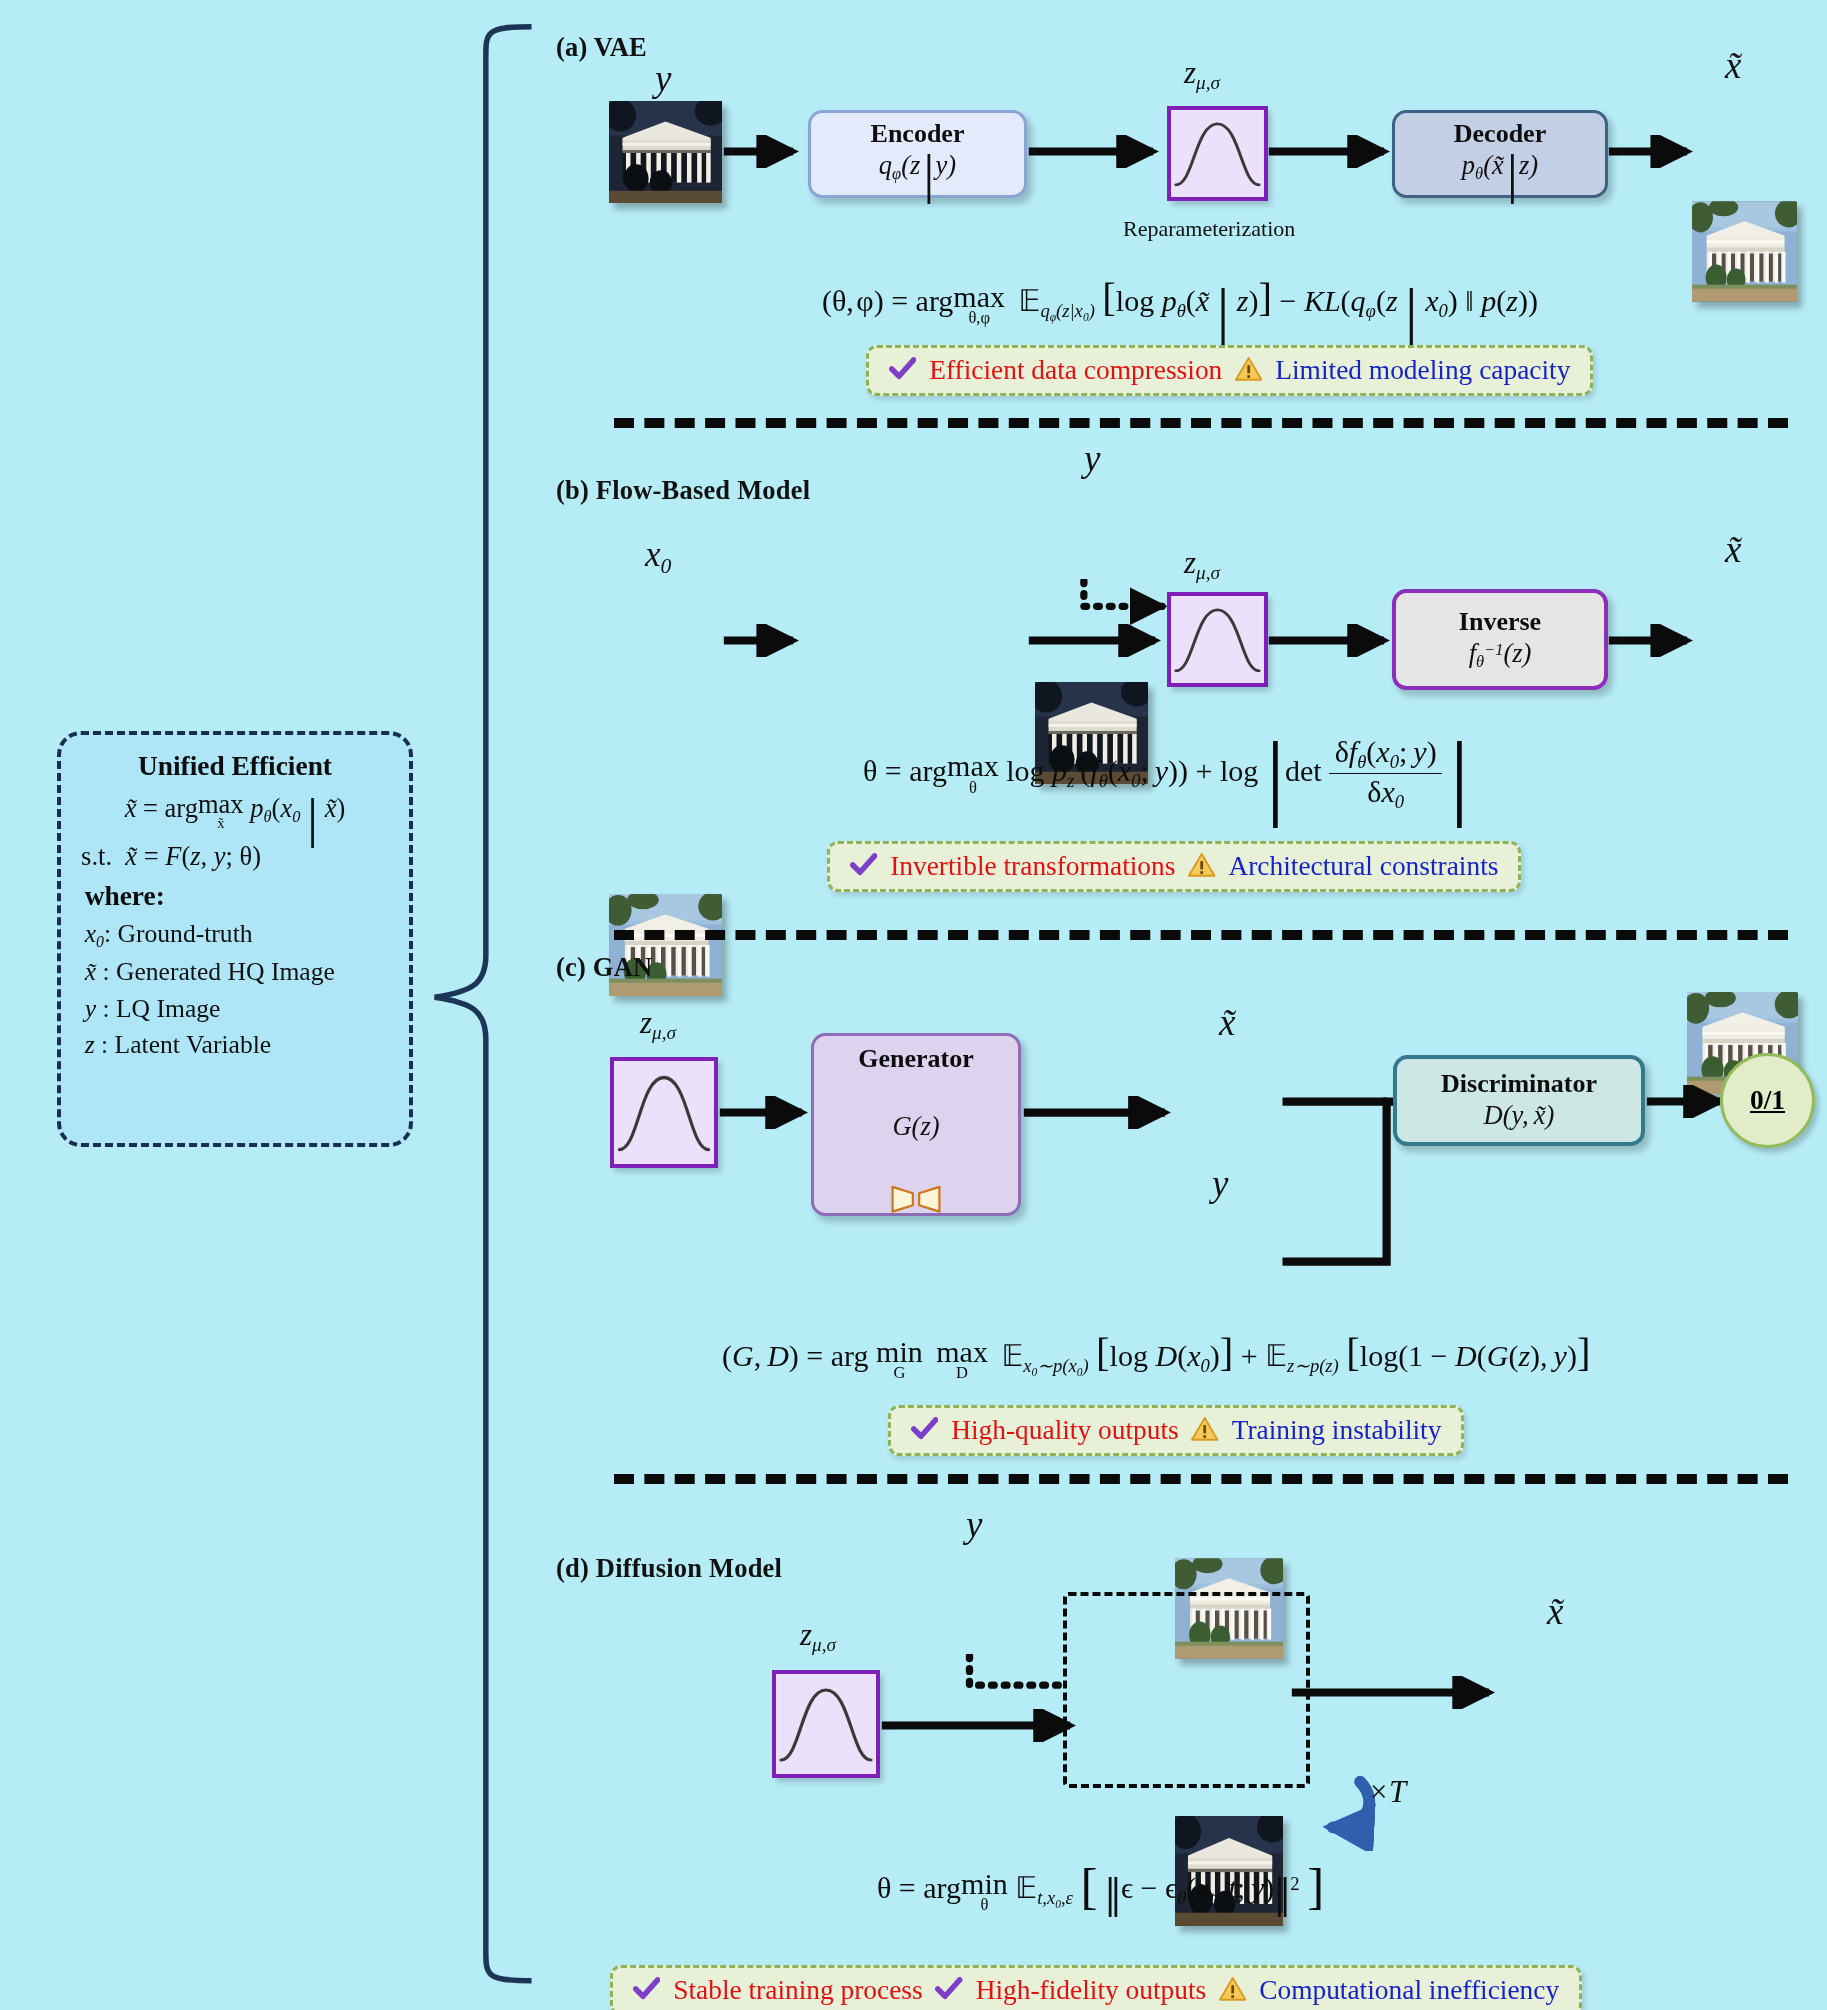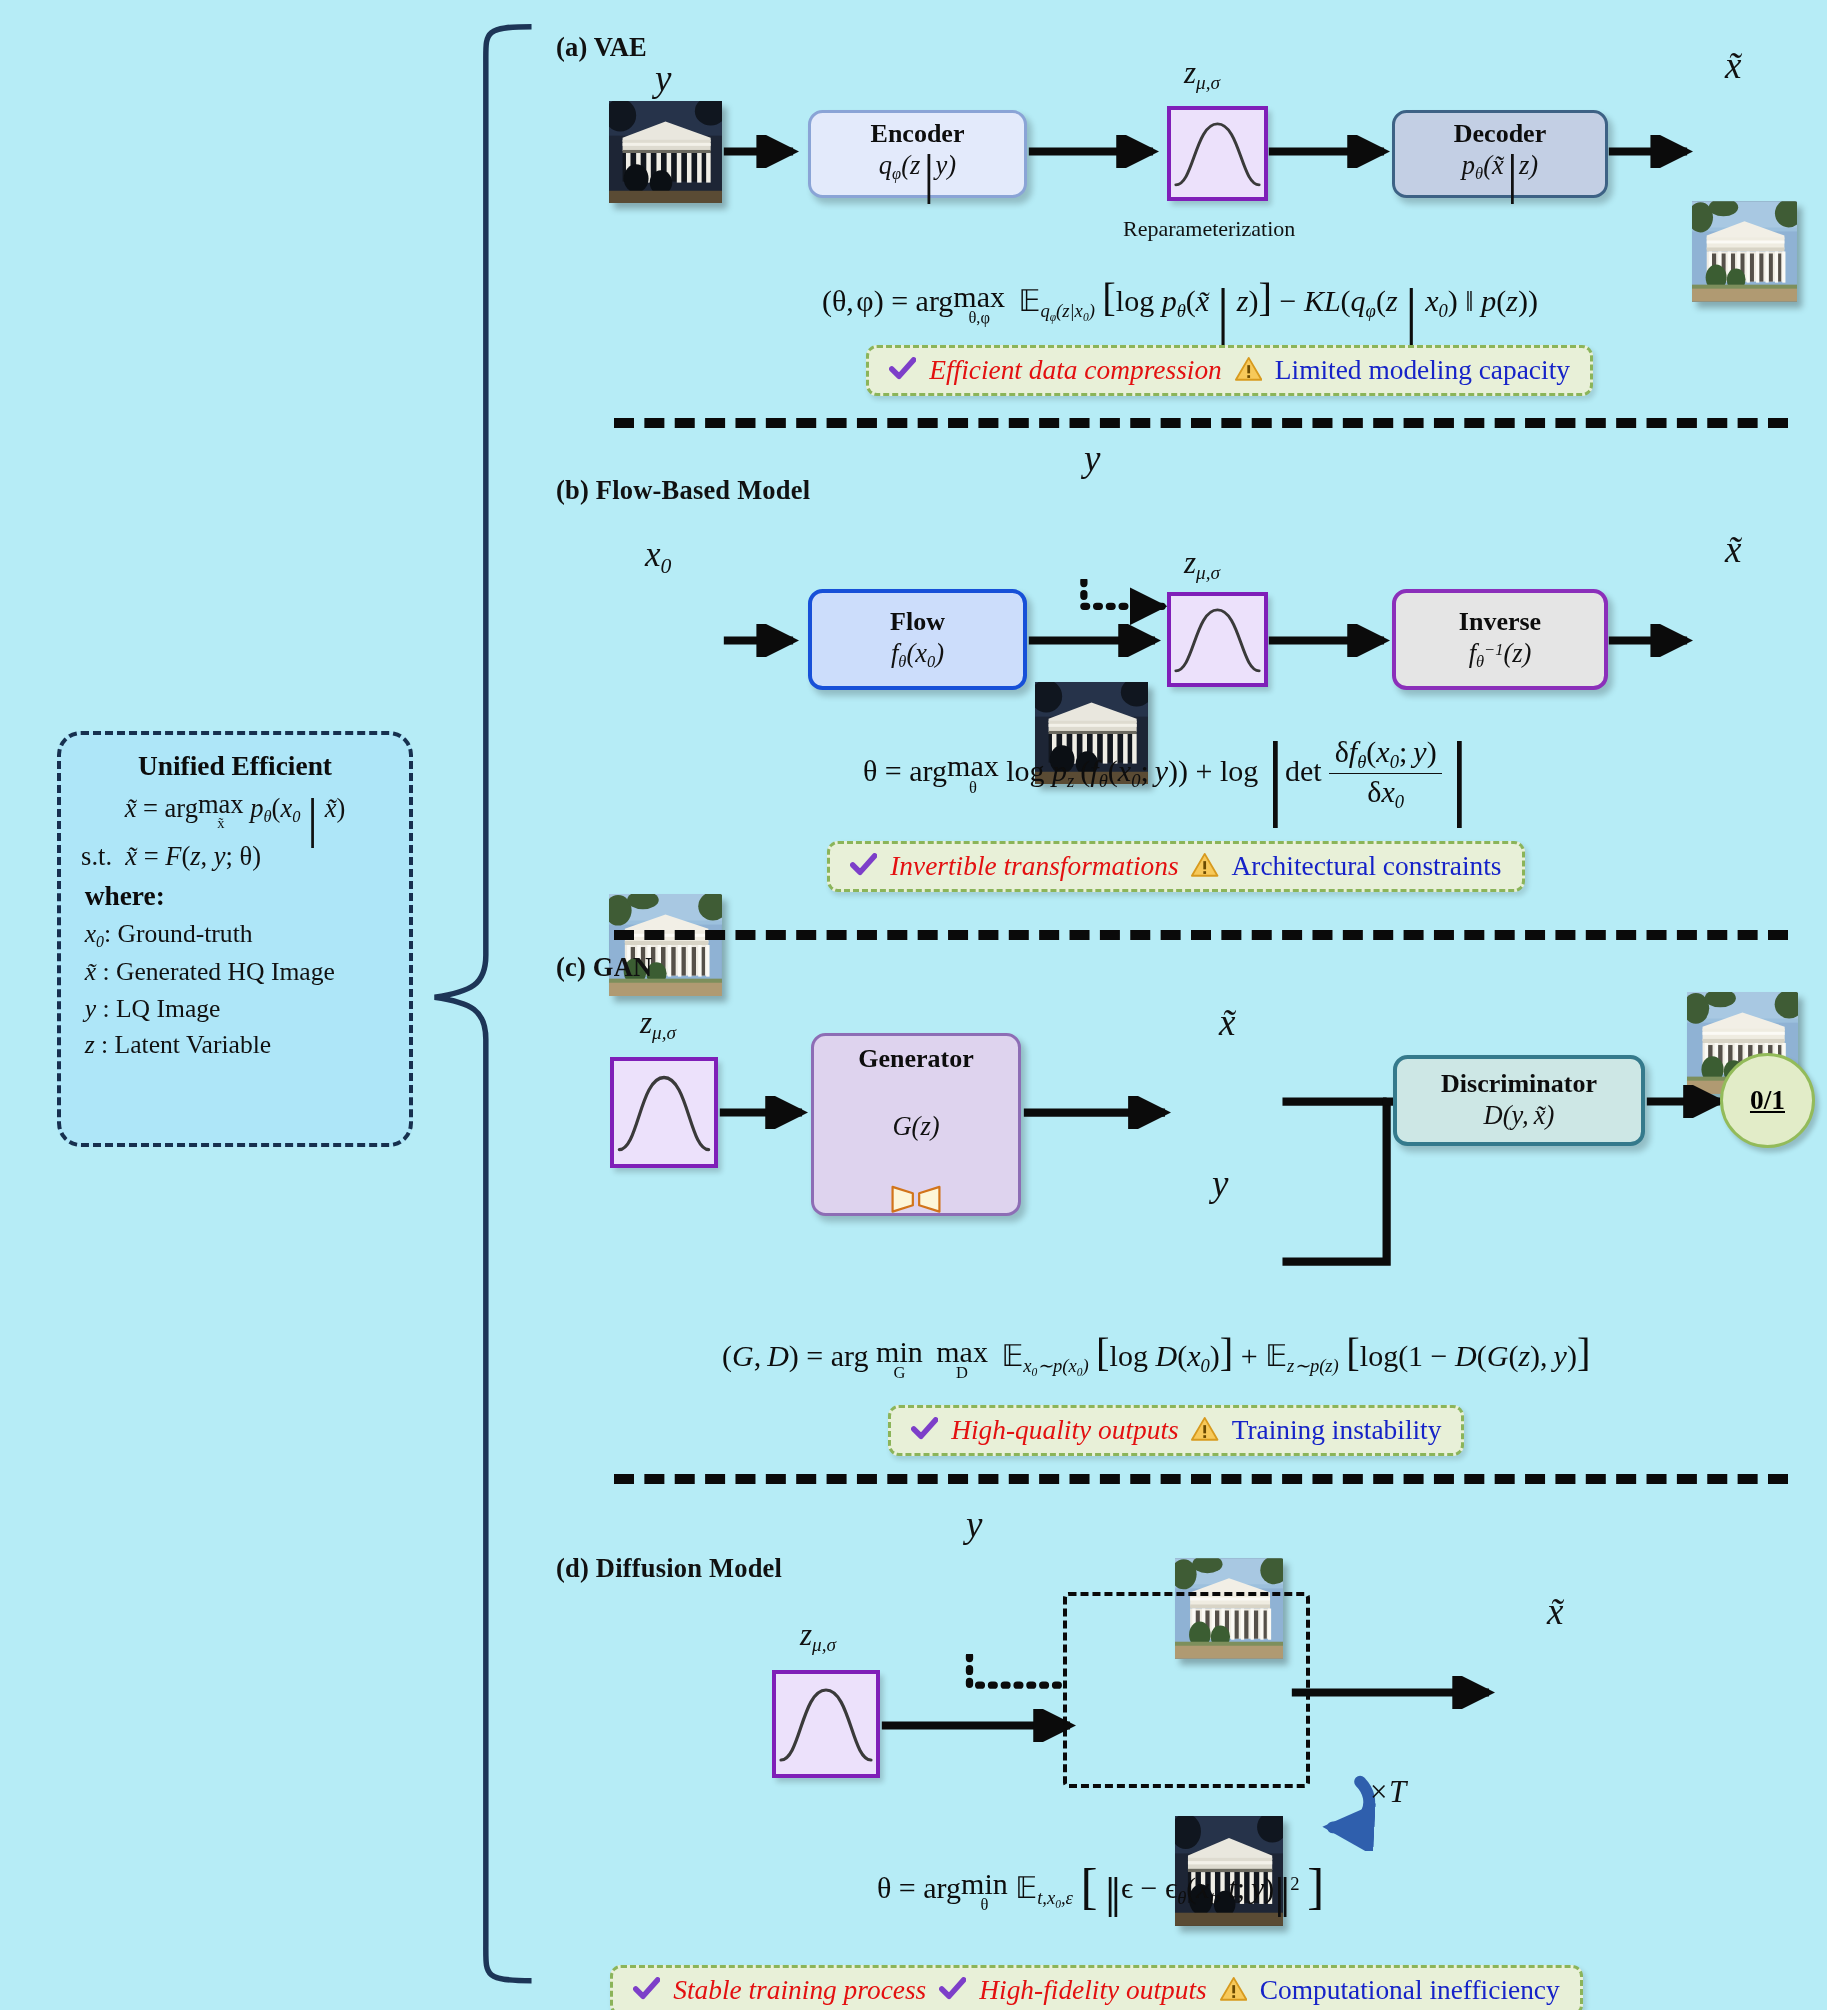--- a/index.html
+++ b/index.html
@@ -54,21 +54,21 @@
     box-shadow:3.7px 4.6px 5.5px rgba(0,0,0,.2);box-sizing:border-box;text-decoration:underline;
   }
 
   
   .badge{
     background:#e8f0d8;border:3.7px dashed #8bb459;border-radius:11px;
     display:flex;align-items:center;justify-content:center;gap:12.8px;
     padding:6.4px 20px;box-sizing:border-box;white-space:nowrap;
     box-shadow:2.7px 3.7px 5.5px rgba(0,0,0,.12);
   }
-  .badge .pro{color:#e31010;font-size:27.4px;font-style:italic;}
+  .badge .pro{color:#e31010;font-size:27.4px;}
   .badge .con{color:#1623c8;font-size:27.4px;}
   .badge .chk{display:inline-block;}
   .badge .warn{display:inline-block;}
 
   
   .uf{
     border:4.6px dashed #17304f;border-radius:24px;background:#aee6f8;
     box-sizing:border-box;padding:16.4px 14.6px;text-align:center;
   }
   .uf .uft{font-weight:bold;font-size:27.4px;color:#0c0c0c;margin-bottom:9.1px;}
@@ -339,26 +339,20 @@
   <div class="thumb abs" style="left:609px;top:589px;width:113px;height:102px;">
     <svg viewBox="0 0 124 112" width="113" height="102">
         <use href="#photoHQ"></use>
       </svg>
   </div>
 
   <svg class="abs" style="left:722px;top:624px;width:82px;height:33px;" viewBox="0 0 90 36" width="82" height="33">
     <line x1="2" y1="18" x2="78" y2="18" stroke="#0b0b0b" stroke-width="9" marker-end="url(#ah)"></line>
   </svg>
 
-  <div class="node flow abs" style="left:808px;top:589px;width:219px;height:101px;">
-    <div class="nt">Flow</div>
-    <div class="nf">
-      <span class="it">f</span><sub>θ</sub>(<span class="it">x</span><sub>0</sub>)
-    </div>
-  </div>
 
   <svg class="abs" style="left:1027px;top:624px;width:139px;height:33px;" viewBox="0 0 152 36" width="139" height="33">
     <line x1="2" y1="18" x2="140" y2="18" stroke="#0b0b0b" stroke-width="9" marker-end="url(#ah)"></line>
   </svg>
 
   <svg class="abs" style="left:1078px;top:579px;width:101px;height:51px;" viewBox="0 0 110 56" width="101" height="51">
     <path d="M6 2 L6 30 L92 30" fill="none" stroke="#0b0b0b" stroke-width="8" stroke-dasharray="3 11" stroke-linecap="round" marker-end="url(#ah)"></path>
   </svg>
 
   <div class="mathlbl abs" style="left:1184px;top:545px;font-size:31px;">

